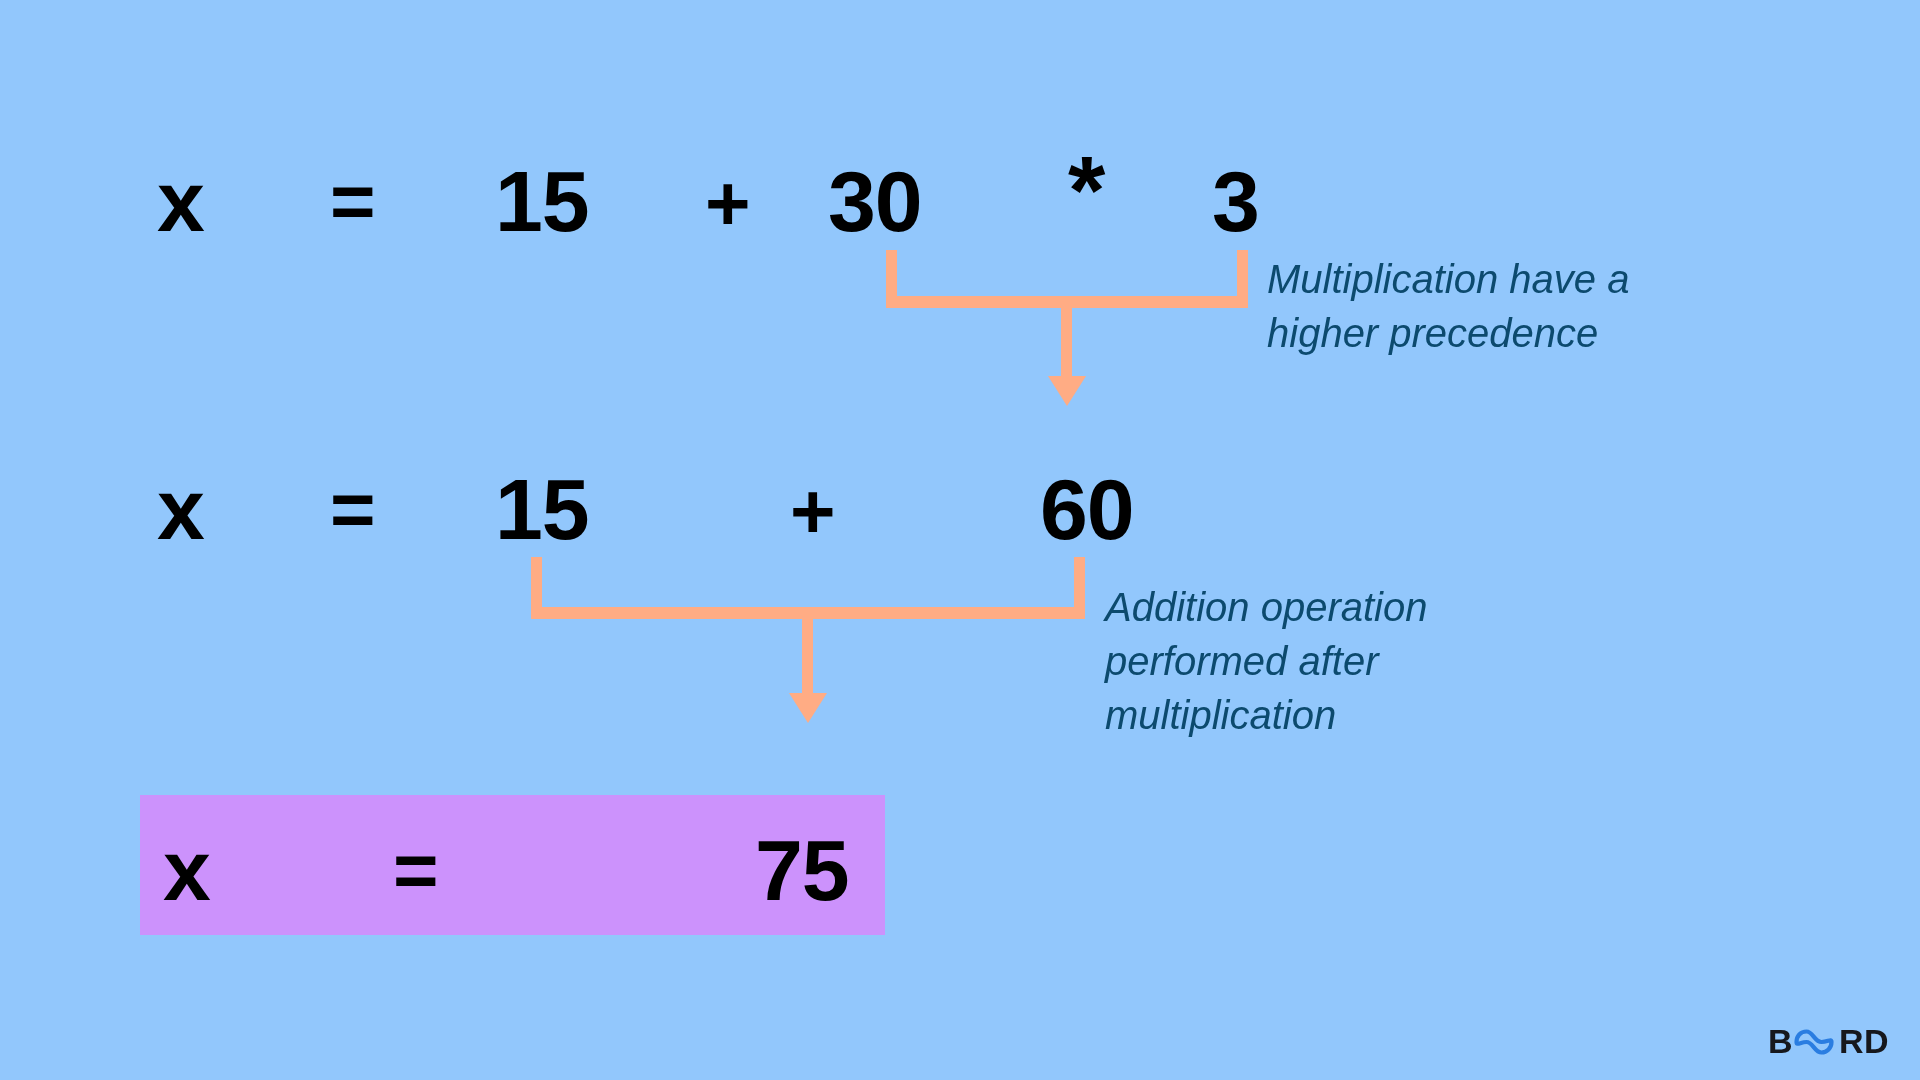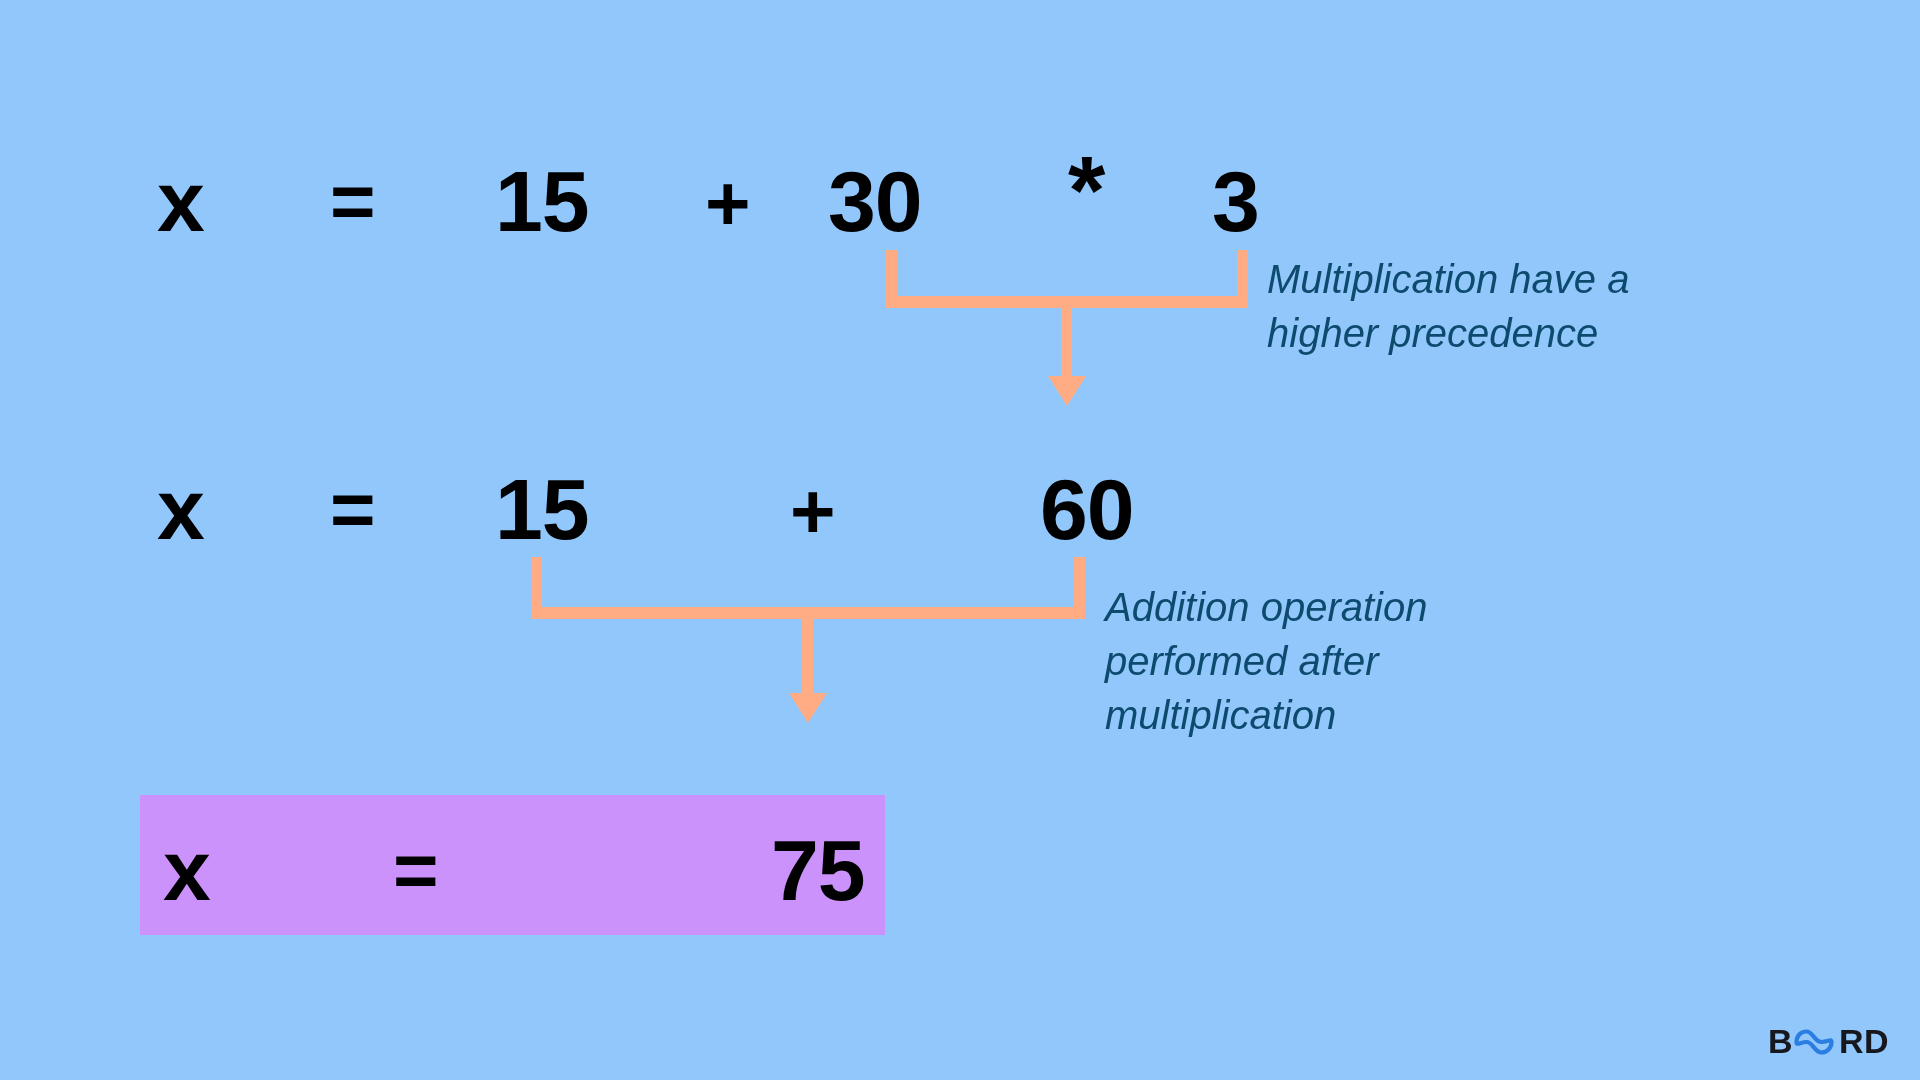--- a/index.html
+++ b/index.html
@@ -132,21 +132,21 @@
     <div class="arrowhead" style="left:258px; top:136px;"></div>
   </div>
 
   <div class="note" style="left:1105px; top:565px; width:430px;margin-top:15px;">Addition operation
 performed after
 multiplication</div>
 
   <div id="result-box" style="left:140px; top:795px; width:745px; height:140px;">
     <span class="eq-tok" style="left:23px; top:32px;">x</span>
     <span class="eq-tok op" style="left:253px; top:36px;">=</span>
-    <span class="eq-tok" style="left:615px; top:32px;margin-left:16px;">75</span>
+    <span class="eq-tok" style="left:615px; top:32px;">75</span>
   </div>
 
   <div id="logo" style="left:1768px; top:1022px;">
     <span>B</span>
     <span class="mark">
       <svg width="44" height="30" viewBox="0 0 44 30" aria-hidden="true">
         <path d="M12.5 4.5
                  C19 4.5 20.5 15 27.5 15
                  C34 15 37.5 11 37.5 15
                  C37.5 21 33 25.5 27.5 25.5

